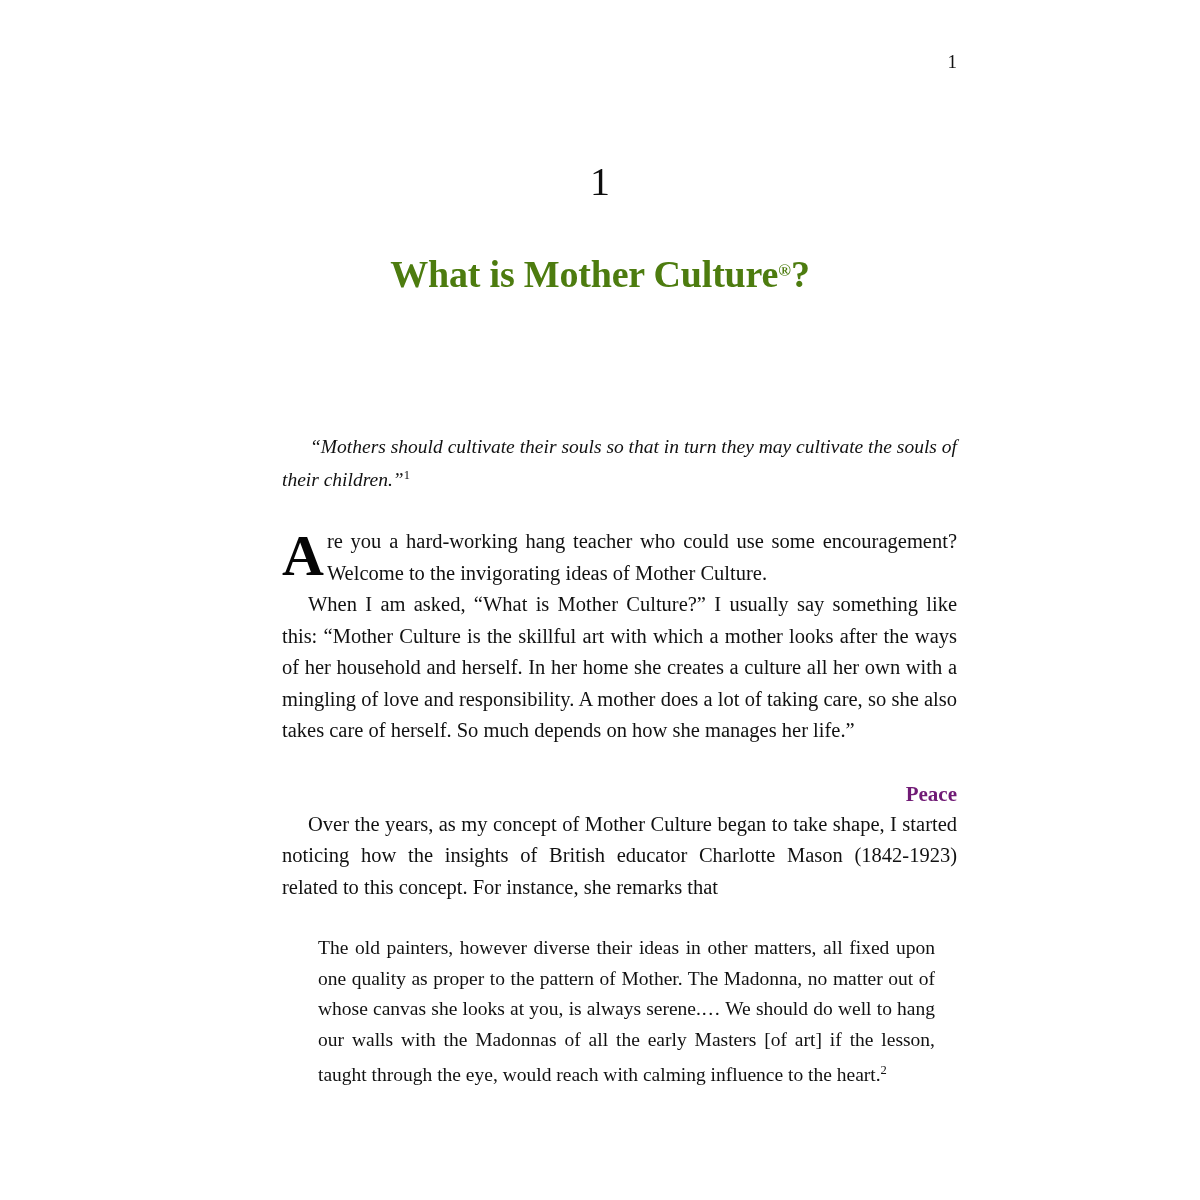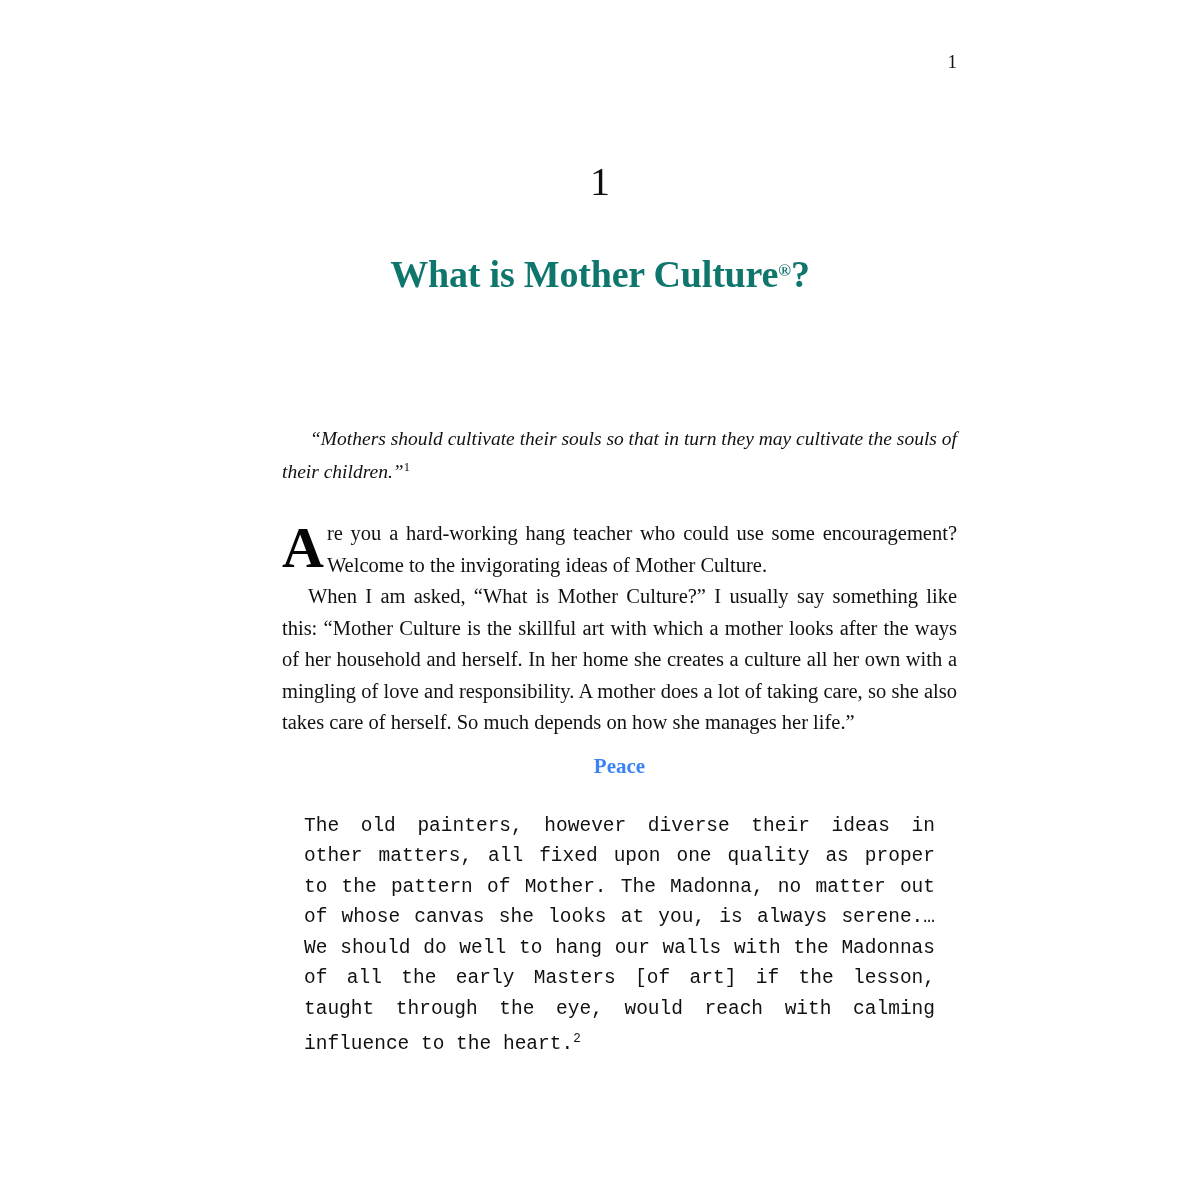--- a/index.html
+++ b/index.html
@@ -49,21 +49,21 @@
   }
   .chapter-title {
     position: absolute;
     left: 0;
     right: 0;
     top: 228px;
     text-align: center;
     font-size: 38px;
     line-height: 1.15;
     font-weight: 700;
-    color: #0f766e;
+    color: #4d7c0f;
     letter-spacing: -0.2px;
   }
   .chapter-title .reg {
     font-size: 17px;
     vertical-align: 11px;
     font-weight: 700;
     letter-spacing: 0;
   }
 
   
@@ -85,20 +85,21 @@
     hyphens: none;
   }
 
   .epigraph {
     font-style: italic;
     font-size: 19.5px;
     line-height: 29px;
     text-indent: 28px;
     text-align: justify;
     margin-bottom: 32px;
+    margin-top: 8px;
   }
   .epigraph .fn {
     font-style: normal;
     font-size: 12.5px;
     vertical-align: 7px;
   }
 
   
   .opening {
     text-align: justify;
@@ -112,36 +113,35 @@
     margin-top: 2px;
     color: #050505;
   }
 
   .indent {
     text-indent: 26px;
     font-family: Liberation Serif, serif;
   }
 
   .subhead {
-    text-align: center;
+    text-align: right;
     font-size: 21px;
     line-height: 30px;
     font-weight: 700;
-    color: #3b82f6;
-    margin-top: 12px;
+    color: #701a75;
+    margin-top: 32px;
   }
 
   .extract {
     margin-top: 30px;
-    margin-left: 22px;
+    margin-left: 36px;
     margin-right: 22px;
     font-size: 19.5px;
     line-height: 30.5px;
     text-align: justify;
-    font-family: Liberation Mono, monospace;
   }
   .extract .fn {
     font-size: 12.5px;
     vertical-align: 7px;
   }
 </style>
 </head>
 <body>
 
 <div class="page">
@@ -155,17 +155,18 @@
   <div class="column">
 
     <p class="epigraph"><span>“Mothers should cultivate their souls so that in turn they may cultivate the souls of their children.”</span><span class="fn">1</span></p>
 
     <p class="opening"><span class="dropcap">A</span><span>re you a hard-working hang teacher who could use some encouragement? Welcome to the invigorating ideas of Mother Culture.</span></p>
 
     <p class="indent">When I am asked, “What is Mother Culture?” I usually say something like this: “Mother Culture is the skillful art with which a mother looks after the ways of her household and herself. In her home she creates a culture all her own with a mingling of love and responsibility. A mother does a lot of taking care, so she also takes care of herself. So much depends on how she manages her life.”</p>
 
     <p class="subhead">Peace</p>
 
+    <p class="indent">Over the years, as my concept of Mother Culture began to take shape, I started noticing how the insights of British educator Charlotte Mason (1842-1923) related to this concept. For instance, she remarks that</p>
 
     <p class="extract"><span>The old painters, however diverse their ideas in other matters, all fixed upon one quality as proper to the pattern of Mother. The Madonna, no matter out of whose canvas she looks at you, is always serene.… We should do well to hang our walls with the Madonnas of all the early Masters [of art] if the lesson, taught through the eye, would reach with calming influence to the heart.</span><span class="fn">2</span></p>
 
   </div>
 </div>
 
 </body></html>

